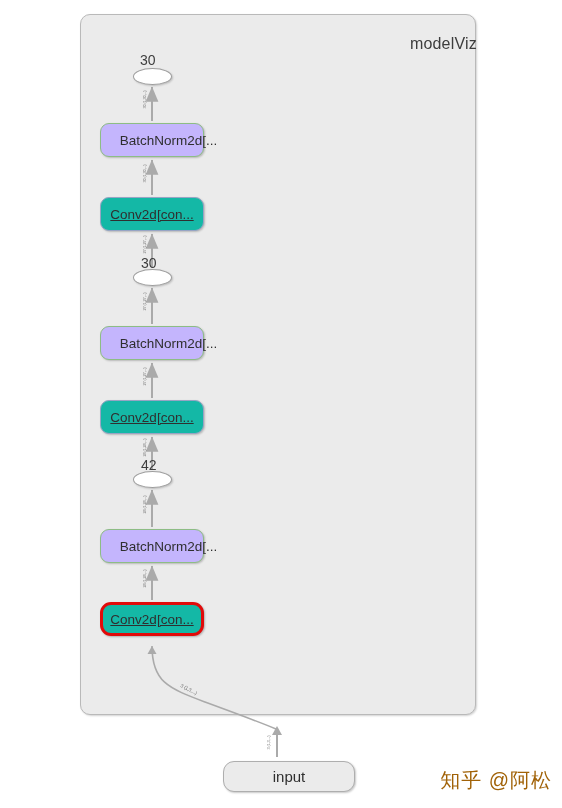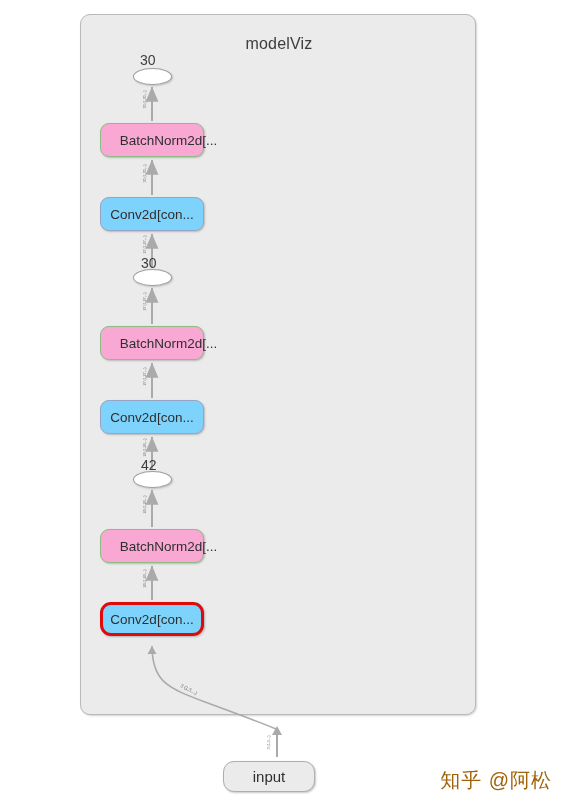--- a/index.html
+++ b/index.html
@@ -33,21 +33,21 @@
     border: 1px solid #b9b9b9;
     border-radius: 10px;
     box-sizing: border-box;
     box-shadow: 1px 1px 2px rgba(0,0,0,0.18);
   }
   .cluster-title {
     position: absolute;
     left: 0;
     top: 20px;
     width: 396px;
-    text-align: center;
+    text-align: right;
     font-size: 16px;
     color: #3d3d3d;
     letter-spacing: .2px;
   }
 
   
   #edges {
     position: absolute;
     left: 0; top: 0;
     width: 562px;
@@ -62,27 +62,28 @@
     display: flex;
     align-items: center;
     justify-content: center;
     border-radius: 9px;
     font-size: 13.5px;
     color: #2f2f2f;
     white-space: nowrap;
     box-shadow: 1px 1px 2px rgba(0,0,0,0.22);
   }
   .node.op-bn {
-    background: #f9a8d4;
+    background: #c4b5fd;
     border: 1px solid #8dbd85;
     padding-left: 33px;
   }
   .node.op-conv {
-    background: #7dd3fc;
+    background: #14b8a6;
     border: 1px solid #97a4c4;
+    text-decoration: underline;
   }
   .node.io {
     background: #ebebeb;
     border: 1px solid #aeaeae;
     border-radius: 11px;
   }
   .node.selected {
     border: 3.5px solid #e10a0a;
     border-radius: 11px;
     box-shadow: 1px 1px 2px rgba(0,0,0,0.25);
@@ -197,21 +198,21 @@
   </div>
 
   <div class="node op-bn" style="left:100px; top:529px; width:104px; height:34px;">
     <span>BatchNorm2d[...</span>
   </div>
 
   <div class="node op-conv selected" style="left:100px; top:602px; width:104px; height:34px;">
     <span>Conv2d[con...</span>
   </div>
 
-  <div class="node io" style="left:223px; top:761px; width:92px; height:31px; font-size:15px;">
+  <div class="node io" style="left:223px; top:761px; width:132px; height:31px; font-size:15px;">
     <span>input</span>
   </div>
 
   <div class="edge-mini vertical" style="left:136px; top:97px;">30 (1,30,...)</div>
   <div class="edge-mini vertical" style="left:136px; top:171px;">30 (1,30,...)</div>
   <div class="edge-mini vertical" style="left:136px; top:242px;">27 (1,27,...)</div>
   <div class="edge-mini vertical" style="left:136px; top:299px;">27 (1,27,...)</div>
   <div class="edge-mini vertical" style="left:136px; top:374px;">27 (1,27,...)</div>
   <div class="edge-mini vertical" style="left:136px; top:445px;">24 (1,24,...)</div>
   <div class="edge-mini vertical" style="left:136px; top:502px;">24 (1,24,...)</div>

